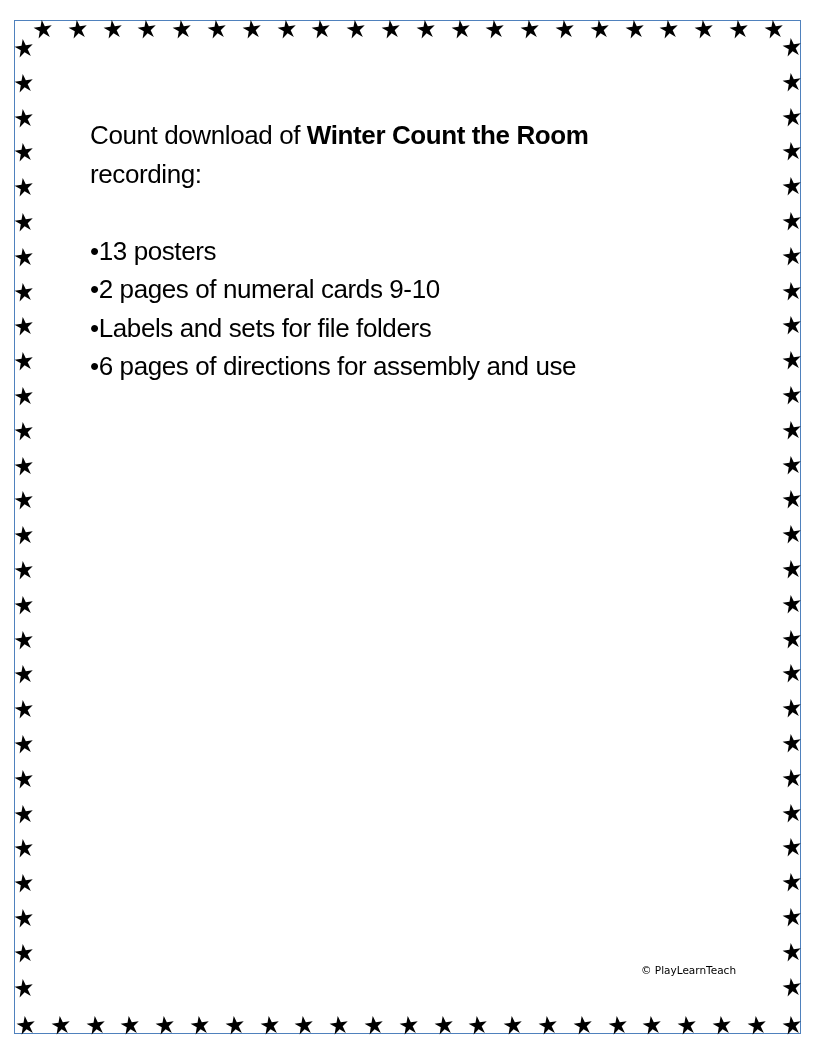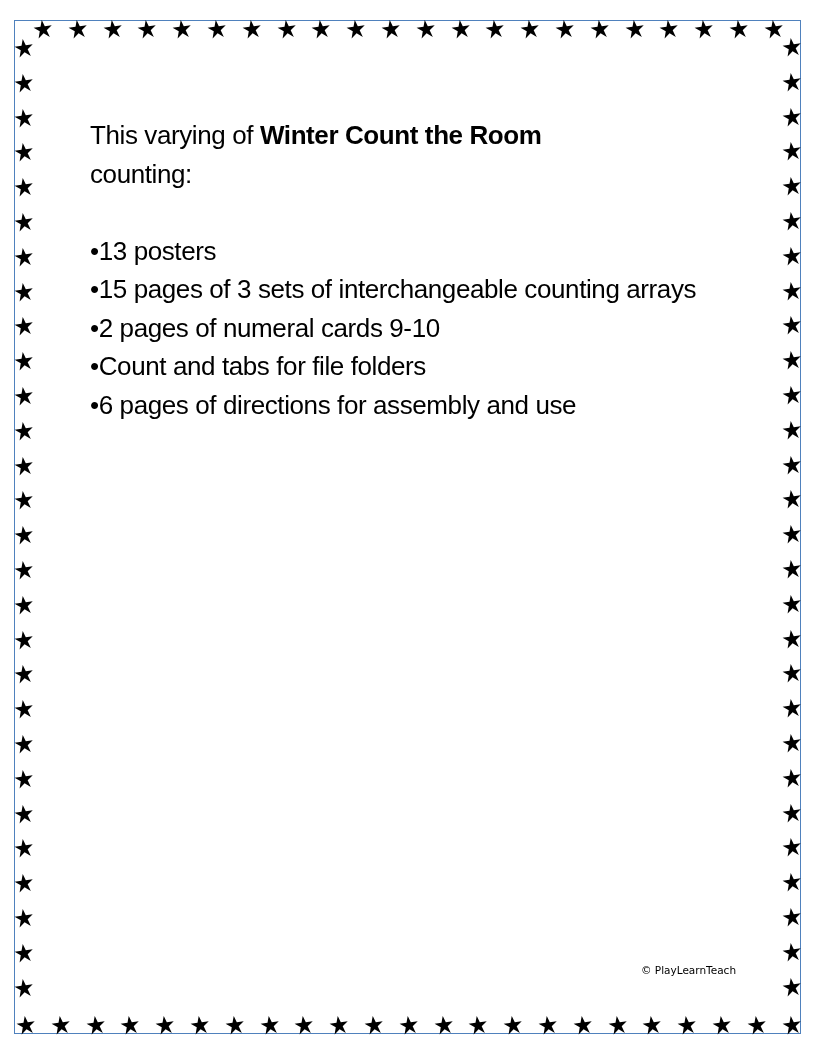--- a/index.html
+++ b/index.html
@@ -535,23 +535,22 @@
     </span>
     <span class="star" style="left: 792px; top: 986.6px;">
       <svg viewBox="0 0 24 24">
         <polygon fill="#000000" points="12,1 14.6,9 23,9 16.2,14 18.8,22.5 12,17.3 5.2,22.5 7.8,14 1,9 9.4,9" transform="rotate(-8 12 12)"></polygon>
       </svg>
     </span>
   </div>
 
 <div class="content">
   <div class="intro">
-    <span>This varying of </span><b>Winter Count the Room</b><br><span>counting:</span>
+    <span>Count download of </span><b>Winter Count the Room</b><br><span>recording:</span>
   </div>
   <div class="spacer"></div>
   <div class="item">•13 posters</div>
-  <div class="item">•15 pages of 3 sets of interchangeable counting arrays</div>
   <div class="item">•2 pages of numeral cards 9-10</div>
-  <div class="item">•Count and tabs for file folders</div>
+  <div class="item">•Labels and sets for file folders</div>
   <div class="item">•6 pages of directions for assembly and use</div>
 </div>
 
 <div class="copyright">© PlayLearnTeach</div>
 
 </body></html>

